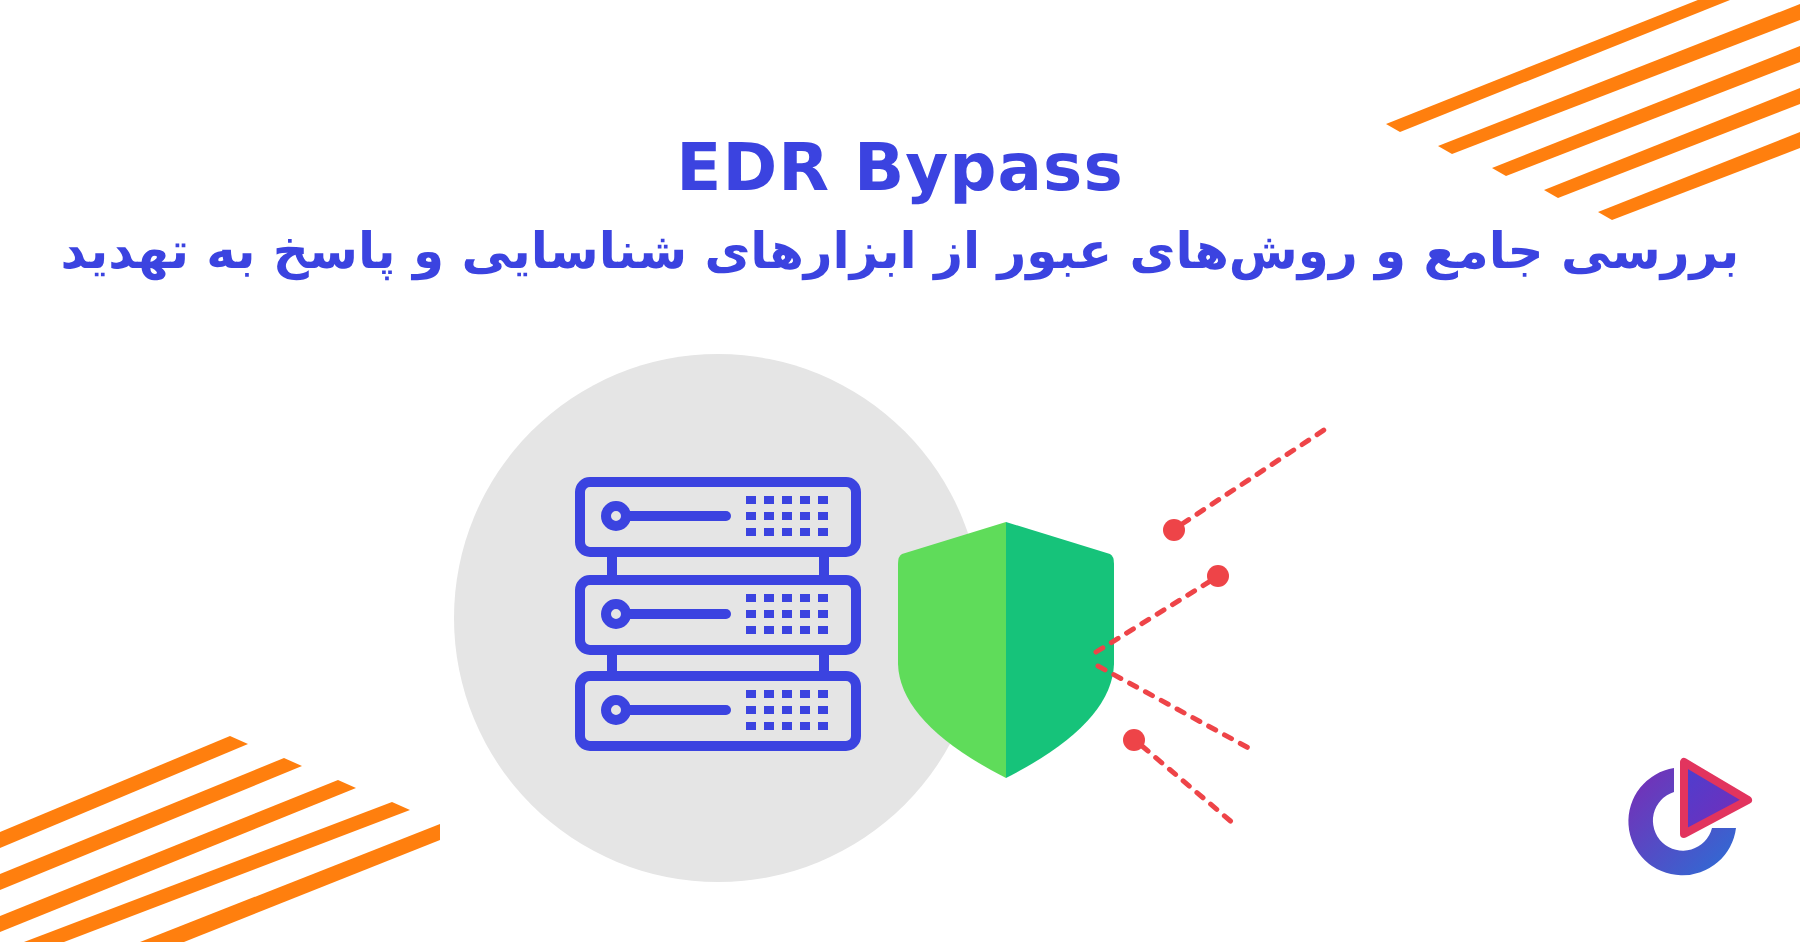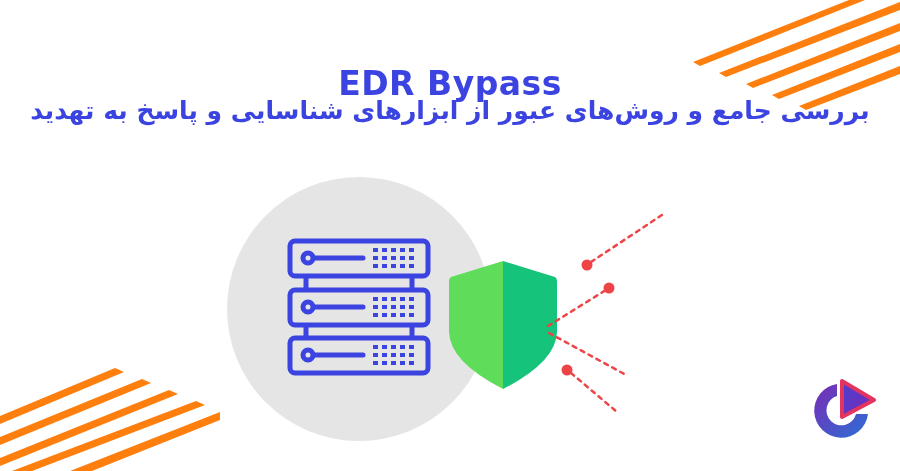--- a/index.html
+++ b/index.html
@@ -4,21 +4,21 @@
   <style>
     html, body { margin: 0; padding: 0; background: #ffffff; }
     body { width: 900px; height: 471px; position: relative; overflow: hidden; font-family: "DejaVu Sans", sans-serif; }
     .canvas { position: absolute; left: 0; top: 0; width: 900px; height: 471px; }
     .title {
       position: absolute; left: 0; width: 900px; top: 64px;
       text-align: center; color: #3b43e0; font-weight: bold;
       font-family: "DejaVu Sans", sans-serif; font-size: 33px; letter-spacing: 0.5px; line-height: 40px;
     }
     .subtitle {
-      position: absolute; left: 0; width: 900px; top: 93px;
+      position: absolute; left: 0; width: 900px; top: 108px;
       text-align: center; color: #3b43e0; font-weight: bold;
       font-family: "DejaVu Sans", sans-serif; font-size: 25px; line-height: 36px;
       direction: rtl;
     }
     svg { position: absolute; left: 0; top: 0; }
   </style>
 </head>
 <body>
 
 <div class="canvas">

